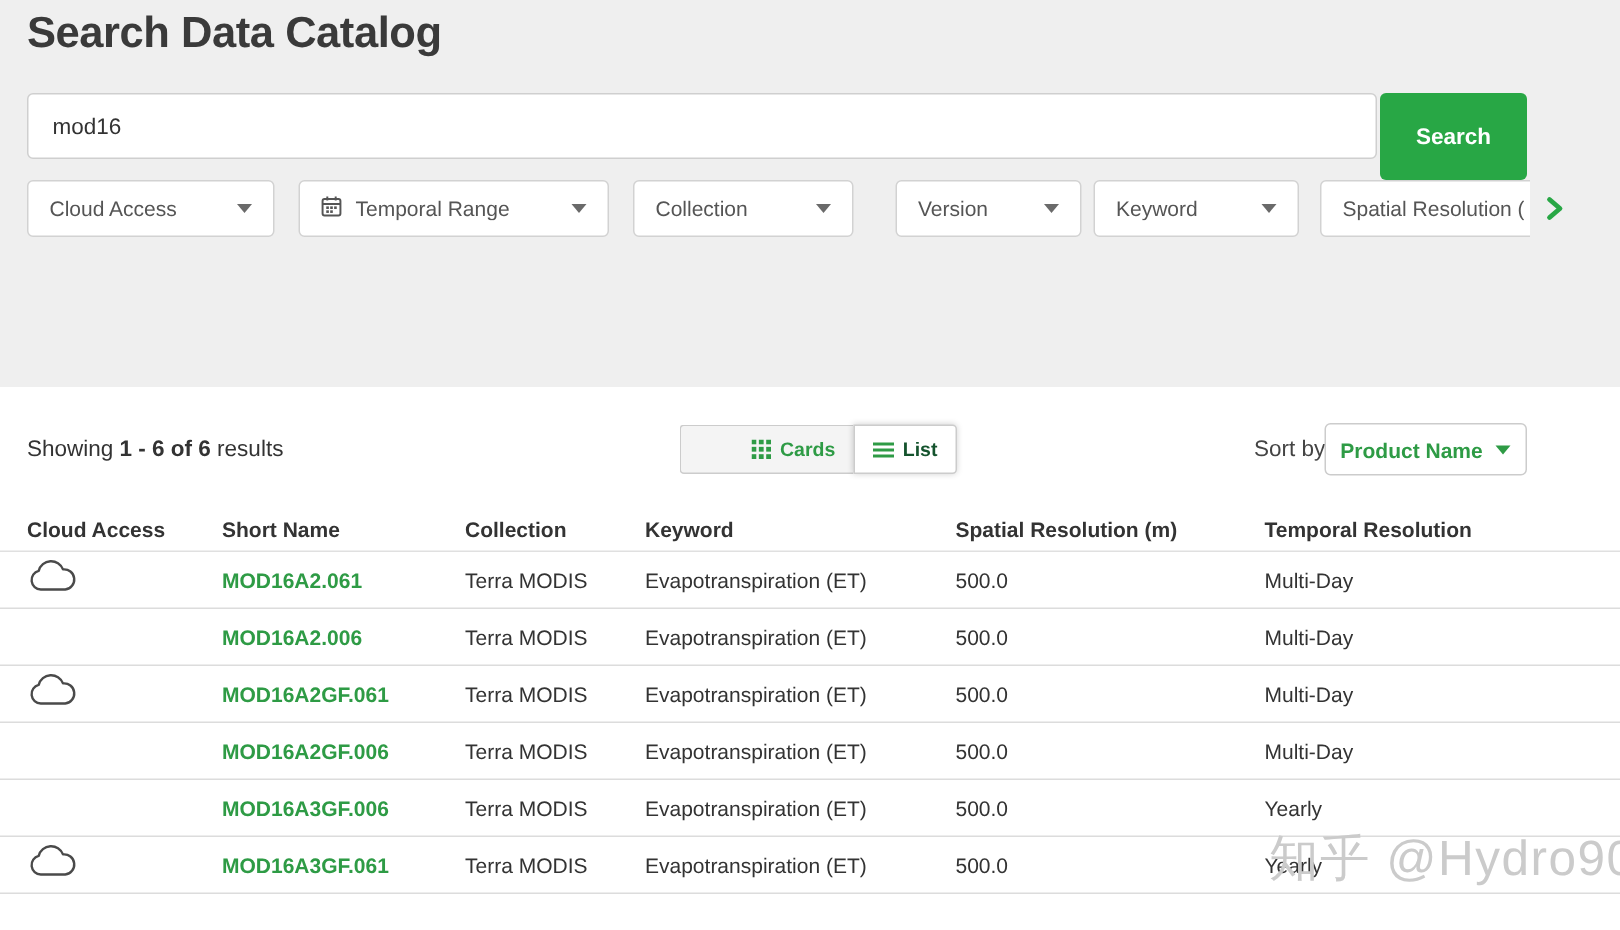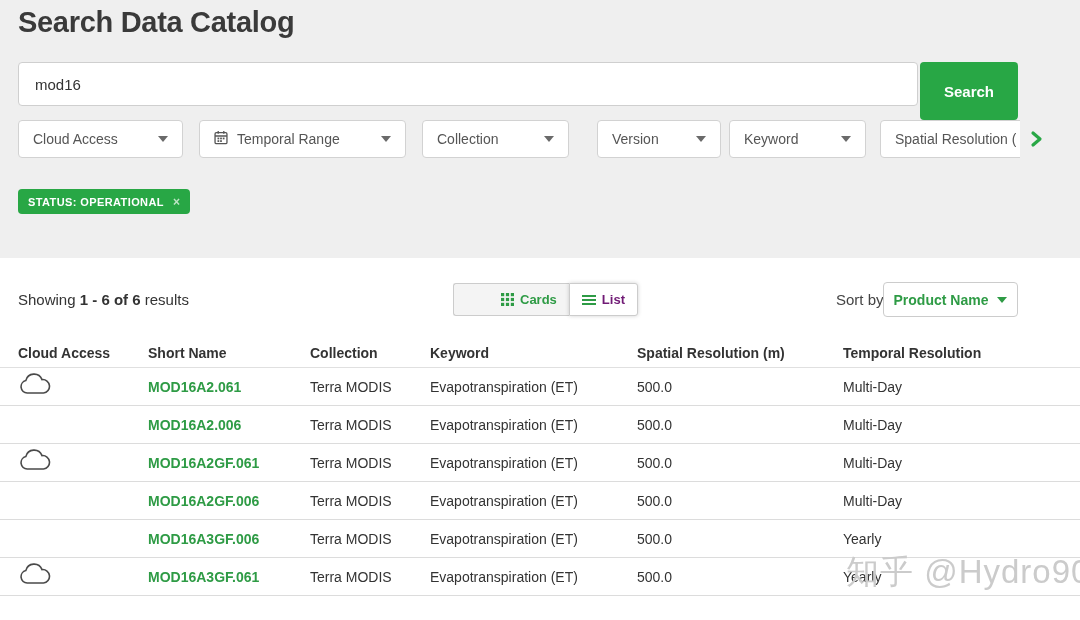--- a/index.html
+++ b/index.html
@@ -38,21 +38,21 @@
   .status-badge .bclose { color:#bfe5c7; font-size:12px; font-weight:bold; }
 
   
   .showing { position:absolute; left:18px; top:291px; font-size:15px; color:#333; }
   .showing b { font-weight:bold; }
 
   .view-toggle { position:absolute; left:453px; top:283px; height:33px; display:flex; }
   .vbtn { height:33px; display:flex; align-items:center; gap:6px; padding:0 12px;
     border:1px solid #ccc; font-size:13px; font-weight:bold; cursor:pointer; font-family:inherit; }
   .vbtn.cards { background:#f4f4f4; color:#2e9b45; border-radius:3px 0 0 3px; border-right:none;padding-left:47px; }
-  .vbtn.list { background:#fff; color:#701a75; border-radius:0 3px 3px 0;
+  .vbtn.list { background:#fff; color:#14532d; border-radius:0 3px 3px 0;
     box-shadow:0 0 4px rgba(0,0,0,0.18); }
 
   .sort-label { position:absolute; left:836px; top:291px; font-size:15px; color:#444; }
   .sort-btn { position:absolute; left:883px; top:282px; width:135px; height:35px; background:#fff;
     border:1px solid #ccc; border-radius:4px; display:flex; align-items:center; justify-content:center;
     gap:9px; font-size:14px; font-weight:bold; color:#2e9b45; cursor:pointer; font-family:inherit; }
   .sort-btn .caret { border-top-color:#2e9b45; margin-left:0; }
 
   
   .tbl { position:absolute; left:0; top:338px; width:1080px; }
@@ -120,24 +120,20 @@
     <div class="filter-btn" style="left:880px; width:160px;text-align:center;">
       <span class="flabel">Spatial Resolution (</span>
     </div>
   </div>
   <button class="next-chevron">
     <svg width="13" height="18" viewBox="0 0 13 18">
       <polyline points="3,3 10,9 3,15" fill="none" stroke="#28a745" stroke-width="3.2" stroke-linecap="round" stroke-linejoin="round"></polyline>
     </svg>
   </button>
 
-  <div class="status-badge">
-    <span class="blabel">STATUS: OPERATIONAL</span>
-    <span class="bclose">×</span>
-  </div>
 
   <div class="showing"><span>Showing </span><b>1 - 6 of 6</b><span> results</span></div>
 
   <div class="view-toggle">
     <button class="vbtn cards">
       <svg width="13" height="13" viewBox="0 0 13 13">
         <g fill="#2e9b45">
           <rect x="0" y="0" width="3.2" height="3.2"></rect>
             <rect x="4.9" y="0" width="3.2" height="3.2"></rect>
             <rect x="9.8" y="0" width="3.2" height="3.2"></rect>

